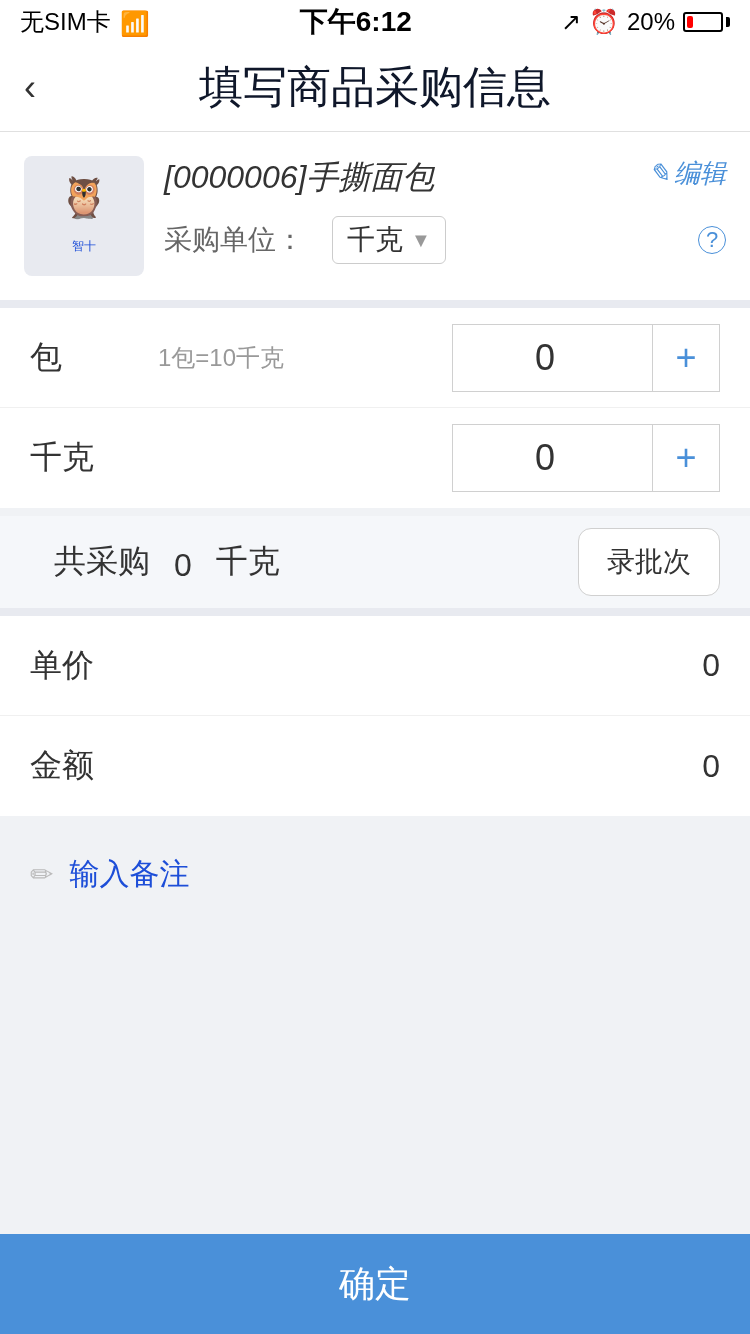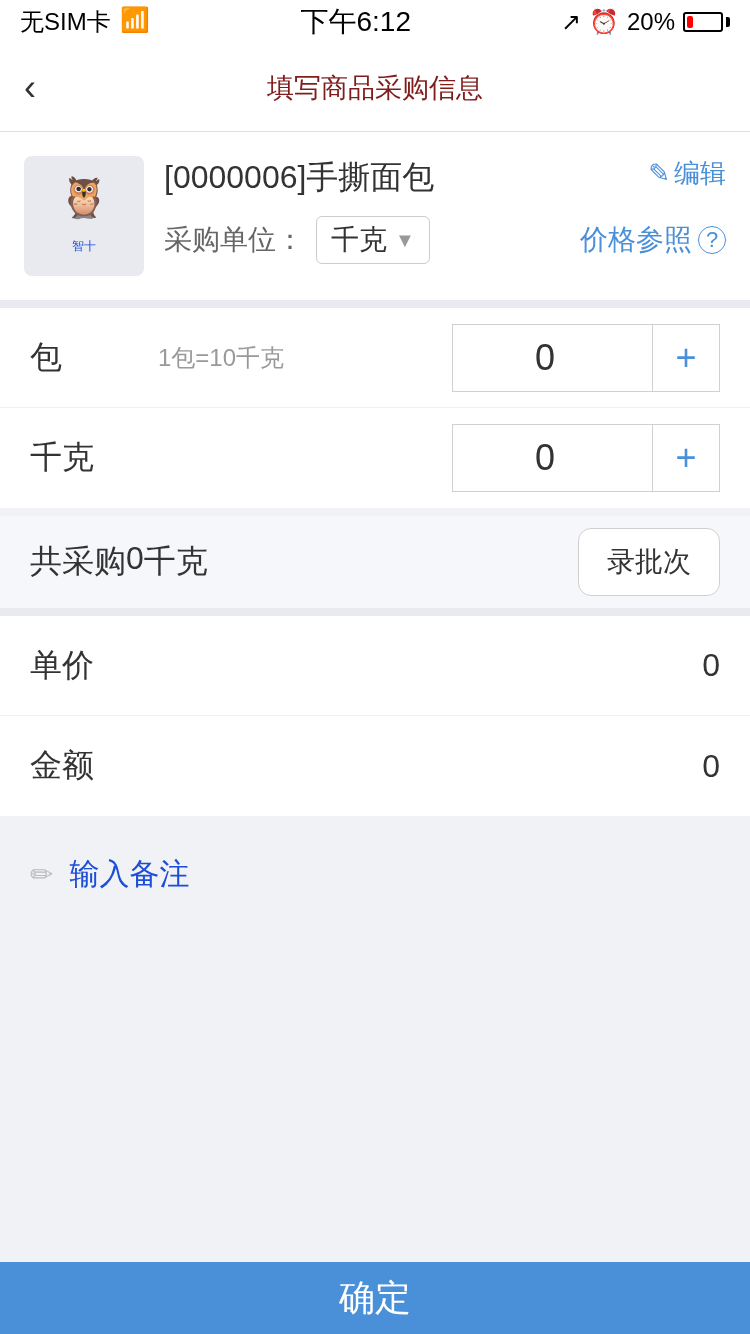--- a/index.html
+++ b/index.html
@@ -16,22 +16,22 @@
     .status-bar {
       height: 44px;
       background: #fff;
       display: flex;
       align-items: center;
       justify-content: space-between;
       padding: 0 20px;
       font-size: 24px;
       color: #000;
     }
-    .status-left { display: flex; align-items: flex-start; gap: 10px; }
-    .status-center { font-size: 28px; font-weight: 400; }
+    .status-left { display: flex; align-items: flex-end; gap: 10px; }
+    .status-center { font-size: 28px; font-weight: 700; }
     .status-right { display: flex; align-items: center; gap: 8px; font-size: 24px; }
     .battery {
       display: inline-flex; align-items: center; gap: 2px;
     }
     .battery-body {
       width: 40px; height: 20px; border: 2px solid #000; border-radius: 3px; position: relative;
       display: flex; align-items: center; padding: 2px;
     }
     .battery-fill {
       width: 20%; height: 100%; background: red; border-radius: 2px;
@@ -52,23 +52,23 @@
       border-bottom: 1px solid #e0e0e0;
     }
     .nav-back {
       position: absolute;
       left: 24px;
       font-size: 36px;
       color: #333;
       cursor: pointer;
     }
     .nav-title {
-      font-size: 27px;
+      font-size: 44px;
       font-weight: 500;
-      color: #7f1d1d;
+      color: #0f172a;
     }
 
     
     .product-card {
       background: #fff;
       padding: 24px;
       display: flex;
       align-items: flex-start;
       gap: 20px;
       border-bottom: 8px solid #e8eaf0;
@@ -105,21 +105,21 @@
       margin-bottom: 16px;
     }
     .product-meta {
       display: flex;
       align-items: center;
       justify-content: space-between;
     }
     .purchase-unit {
       display: flex;
       align-items: center;
-      gap: 12px;
+      gap: 28px;
       font-size: 28px;
       color: #666;
     }
     .unit-select {
       display: flex;
       align-items: center;
       border: 1px solid #ccc;
       border-radius: 6px;
       padding: 4px 14px;
       font-size: 28px;
@@ -139,20 +139,21 @@
       font-size: 26px;
       color: #4a90d9;
       display: flex;
       align-items: center;
       gap: 4px;
     }
     .product-header {
       display: flex;
       justify-content: space-between;
       align-items: flex-start;
+      font-style: italic;
     }
 
     
     .section {
       background: #fff;
       margin-bottom: 8px;
     }
 
     
     .input-row {
@@ -226,21 +227,21 @@
     }
     .batch-btn {
       border: 1px solid #d0d0d0;
       background: #fff;
       font-size: 28px;
       color: #333;
       padding: 14px 28px;
       border-radius: 13px;
       cursor: pointer;
     }
-    .total-left { display: flex; align-items: flex-start; gap: 0; }
+    .total-left { display: flex; align-items: flex-end; gap: 24px; margin-left: 24px; }
 
     
     .info-row {
       display: flex;
       align-items: center;
       justify-content: space-between;
       padding: 0 30px;
       height: 100px;
       border-bottom: 1px solid #f0f0f0;
       background: #fff;
@@ -270,21 +271,21 @@
       color: #aaa;
     }
     .pencil-icon { color: #bbb; font-size: 28px; }
 
     
     .confirm-btn-wrap {
       position: fixed;
       bottom: 0;
       left: 0;
       width: 750px;
-      height: 72px;
+      height: 100px;
       background: #4a90d9;
       display: flex;
       align-items: center;
       justify-content: center;
       cursor: pointer;
     }
     .confirm-btn-text {
       font-size: 36px;
       color: #fff;
       font-weight: 500;
@@ -339,21 +340,20 @@
       </div>
       <div class="product-meta">
         <div class="purchase-unit">
           <span>采购单位：</span>
           <div class="unit-select">
             <span>千克</span>
             <span class="unit-arrow">▼</span>
           </div>
         </div>
         <div class="price-ref">
-          <span>价格参照</span>
           <span style="width:28px;height:28px;border:1px solid #4a90d9;border-radius:50%;display:inline-flex;align-items:center;justify-content:center;font-size:22px;">?</span>
         </div>
       </div>
     </div>
   </div>
 
   <div class="section">
 
     <div class="input-row">
       <span class="input-label">包</span>

